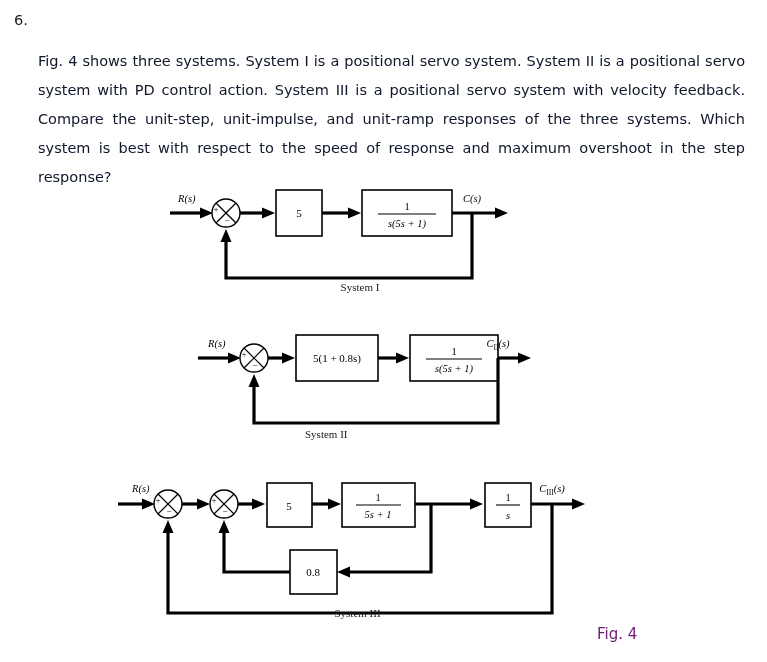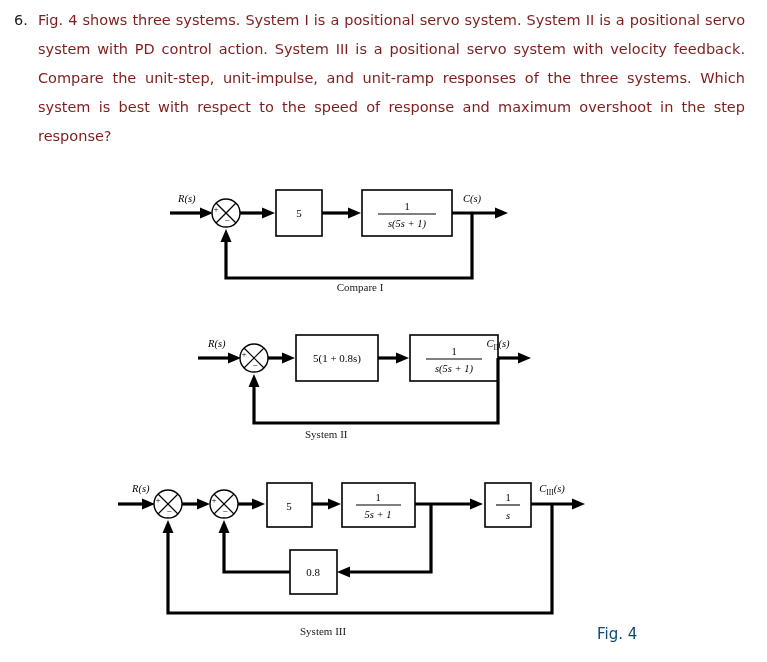--- a/index.html
+++ b/index.html
@@ -33,22 +33,23 @@
     width: 24px;
     flex: 0 0 24px;
     text-align: left;
     color: #1a1a1a;
   }
   #problem-text {
     font-size: 14.5px;
     line-height: 29px;
     text-align: justify;
     text-justify: inter-word;
-    color: #7f1d1d;
+    color: #0f172a;
     flex: 1 1 auto;
+    margin-top: 41px;
   }
 
   
   #figure-area {
     position: absolute;
     left: 0;
     top: 170px;
     width: 618px;
     height: 492px;
   }
@@ -62,29 +63,29 @@
 
   .sys-caption {
     position: absolute;
     font-family: "Liberation Serif", serif;
     font-size: 11px;
     color: #1a1a1a;
     white-space: nowrap;
   }
   #system-1-caption { left: 310px; top: 111px; width: 100px; text-align: center; }
   #system-2-caption { left: 305px; top: 258px; width: 110px; text-align: left; }
-  #system-3-caption { left: 300px; top: 455px; width: 115px; }
+  #system-3-caption { left: 300px; top: 437px; width: 115px; text-align: center; }
 
   #figure-caption {
     position: absolute;
     left: 597px;
     top: 455px;
     font-family: "DejaVu Sans", sans-serif;
     font-size: 15px;
-    color: #0c4a6e;
+    color: #701a75;
     white-space: nowrap;
   }
 
   
   svg text { font-family: "Liberation Serif", serif; fill: #000; }
   .lbl      { font-size: 10.5px; font-style: italic; }
   .lbl-sub  { font-size: 7.5px;  font-style: normal; }
   .gain     { font-size: 11px;   font-style: normal; }
   .frac     { font-size: 10.5px; font-style: normal; }
   .frac-i   { font-size: 10.5px; font-style: italic; }
@@ -132,21 +133,21 @@
     <line class="fbar" x1="228" y1="34" x2="286" y2="34"></line>
     <text class="frac-i" x="257" y="47" text-anchor="middle">s(5s + 1)</text>
 
     <path class="wire" d="M302,33 L347,33"></path>
     <path d="M345,27.5 L358,33 L345,38.5 Z" fill="#000"></path>
     <text class="lbl" x="322" y="22" text-anchor="middle">C(s)</text>
 
     <path class="wire" d="M322,33 L322,98 L76,98 L76,62"></path>
     <path d="M70.5,62 L76,49 L81.5,62 Z" fill="#000"></path>
   </svg>
-  <div class="sys-caption" id="system-1-caption">Compare I</div>
+  <div class="sys-caption" id="system-1-caption">System I</div>
 
   <svg id="system-2-diagram" class="sys-svg" width="360" height="110" viewBox="0 0 360 110">
     <text class="lbl" x="28" y="22">R(s)</text>
     <path class="wire" d="M18,33 L48,33"></path>
     <path d="M48,27.5 L61,33 L48,38.5 Z" fill="#000"></path>
     <circle class="circ" cx="74" cy="33" r="14"></circle>
     <line class="cross" x1="64" y1="23" x2="84" y2="43"></line>
     <line class="cross" x1="84" y1="23" x2="64" y2="43"></line>
     <text class="sign" x="64" y="32" text-anchor="middle">+</text>
     <text class="sign" x="75" y="43" text-anchor="middle">−</text>

